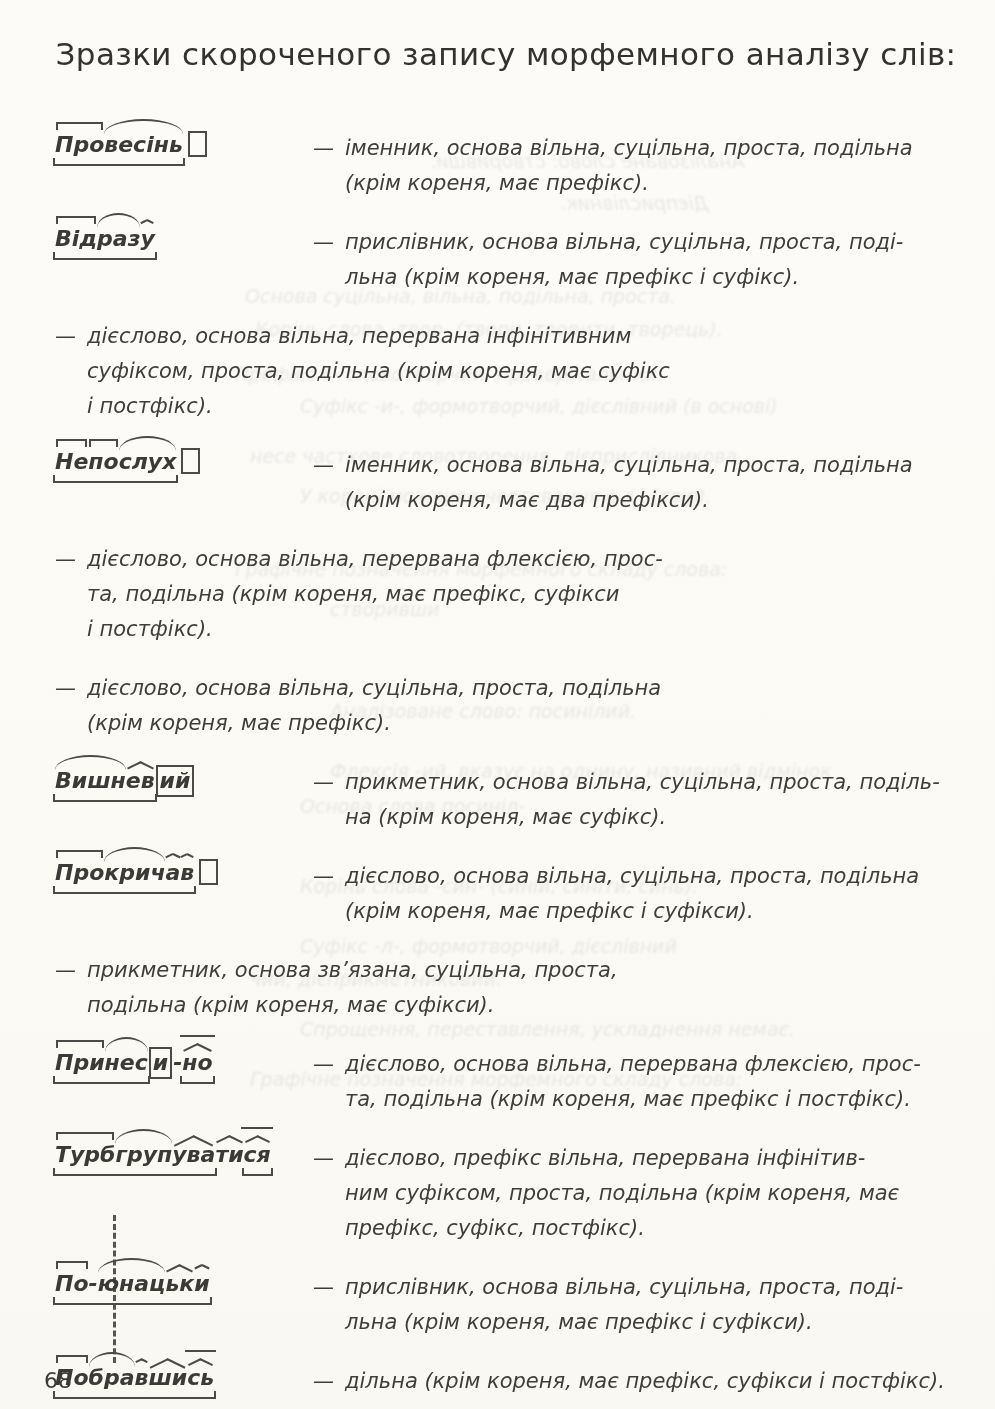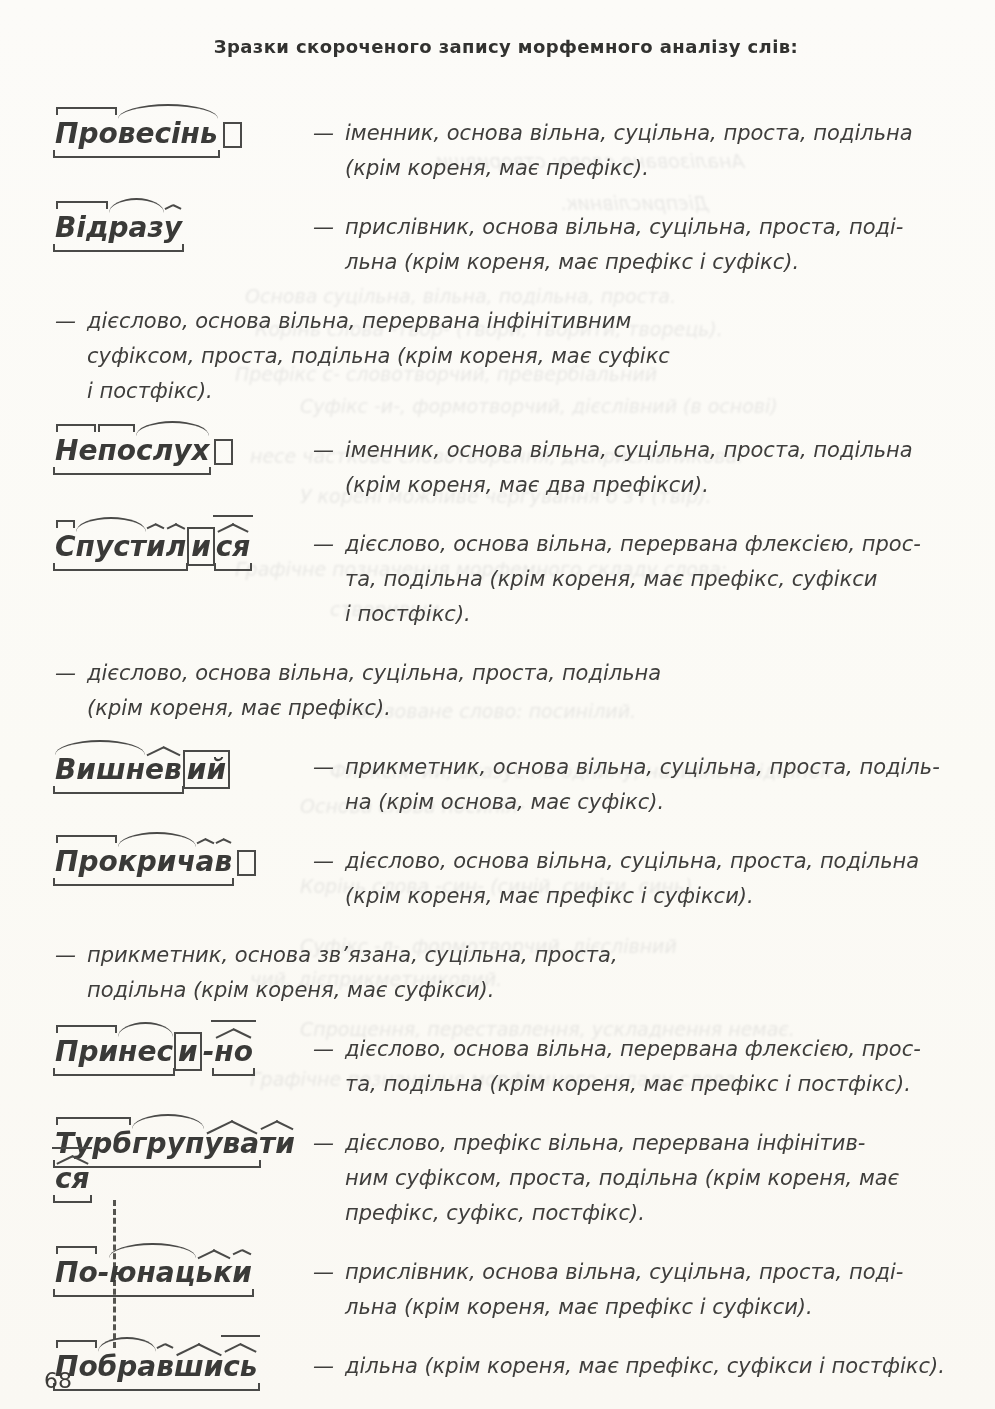--- a/index.html
+++ b/index.html
@@ -20,28 +20,28 @@
   .ghost-layer{position:absolute;inset:0;pointer-events:none;}
   .ghost-line{
     position:absolute;font-style:italic;font-size:19px;color:#7d7e82;
     opacity:.15;filter:blur(1.1px);white-space:nowrap;
   }
   .ghost-line.mirrored{transform:scaleX(-1);}
 
   .content{position:absolute;left:55px;right:38px;top:36px;}
 
   .title{
-    text-align:center;font-weight:bold;font-size:18px;color:#323230;
+    text-align:center;font-weight:normal;font-size:31px;color:#323230;
     letter-spacing:.4px;margin:0 0 44px 0;
   }
 
   .entry{display:flex;align-items:flex-start;margin-bottom:9px;}
   .word-cell{
     width:258px;flex:0 0 258px;padding-top:15px;position:relative;
-    font-style:italic;font-weight:bold;font-size:28px;color:var(--word-ink);
+    font-style:italic;font-weight:bold;font-size:22px;color:var(--word-ink);
     line-height:1.25;
   }
   .desc{
     flex:1;position:relative;padding-left:32px;padding-top:15px;
     font-style:italic;font-size:21px;color:var(--text-ink);line-height:35px;
   }
   .desc .dash{position:absolute;left:0;top:15px;}
   .desc .line{display:block;}
 
   
@@ -139,41 +139,40 @@
         </div>
         <div class="entry">
           <div class="word-cell"><span class="bg"><span class="seg m-prefix">Не</span><span class="seg m-prefix">по</span><span class="seg m-root">слух</span></span><span class="zero-box"></span></div>
           <div class="desc">
             <span class="dash">—</span>
             <span class="line">іменник, основа вільна, суцільна, проста, подільна</span>
             <span class="line">(крім кореня, має два префікси).</span>
           </div>
         </div>
         <div class="entry">
-          <div class="word-cell"><span class="bg"><span class="seg m-prefix">С</span><span class="seg m-root">пуст</span><span class="seg m-suffix">и</span><span class="seg m-suffix">л</span></span><span class="seg m-flex">и</span><span class="bg"><span class="seg m-postfix">ся<i class="pbar"></i></span></span></div>
           <div class="desc">
             <span class="dash">—</span>
             <span class="line">дієслово, основа вільна, перервана флексією, прос-</span>
             <span class="line">та, подільна (крім кореня, має префікс, суфікси</span>
             <span class="line">і постфікс).</span>
           </div>
         </div>
         <div class="entry">
           <div class="desc">
             <span class="dash">—</span>
             <span class="line">дієслово, основа вільна, суцільна, проста, подільна</span>
             <span class="line">(крім кореня, має префікс).</span>
           </div>
         </div>
         <div class="entry">
           <div class="word-cell"><span class="bg"><span class="seg m-root">Вишн</span><span class="seg m-suffix">ев</span></span><span class="seg m-flex">ий</span></div>
           <div class="desc">
             <span class="dash">—</span>
             <span class="line">прикметник, основа вільна, суцільна, проста, поділь-</span>
-            <span class="line">на (крім основа, має суфікс).</span>
+            <span class="line">на (крім кореня, має суфікс).</span>
           </div>
         </div>
         <div class="entry">
           <div class="word-cell"><span class="bg"><span class="seg m-prefix">Про</span><span class="seg m-root">крич</span><span class="seg m-suffix">а</span><span class="seg m-suffix">в</span></span><span class="zero-box"></span></div>
           <div class="desc">
             <span class="dash">—</span>
             <span class="line">дієслово, основа вільна, суцільна, проста, подільна</span>
             <span class="line">(крім кореня, має префікс і суфікси).</span>
           </div>
         </div>

